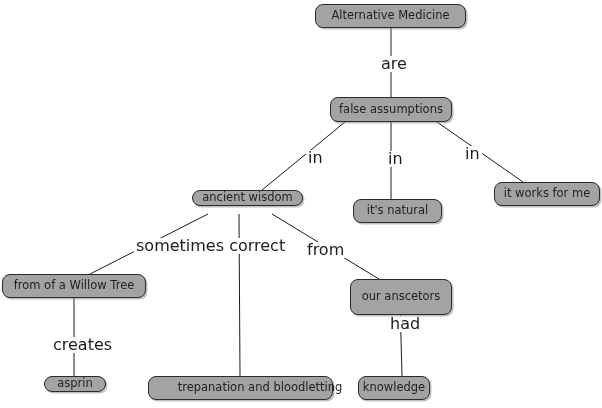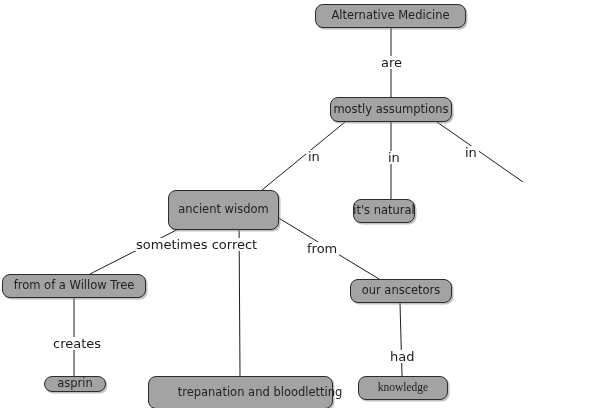--- a/index.html
+++ b/index.html
@@ -33,21 +33,21 @@
     line-height: 1;
     display: flex;
     align-items: center;
     justify-content: center;
     white-space: nowrap;
     box-shadow: 1.5px 1.5px 0 rgba(140,140,140,0.55);
   }
   .edge-label {
     position: absolute;
     color: #1c1c1c;
-    font-size: 13px;
+    font-size: 16px;
     line-height: 1;
     white-space: nowrap;
     background: #ffffff;
     padding: 0 2px;
   }
 </style>
 </head>
 <body>
 
 <div id="canvas">
@@ -62,23 +62,24 @@
       <line x1="74" y1="298" x2="74" y2="376" stroke="#1c1c1c" stroke-width="1"></line>
       <line x1="400" y1="303" x2="402" y2="376" stroke="#1c1c1c" stroke-width="1"></line>
     </svg>
 <div class="edge-label" style="left: 379px; top: 56px;">are</div>
     <div class="edge-label" style="left: 306px; top: 150px;">in</div>
     <div class="edge-label" style="left: 386px; top: 151px;">in</div>
     <div class="edge-label" style="left: 463px; top: 146px;">in</div>
     <div class="edge-label" style="left: 98px; top: 238px; margin-left: 36px;">sometimes correct</div>
     <div class="edge-label" style="left: 305px; top: 242px;">from</div>
     <div class="edge-label" style="left: 51px; top: 337px;">creates</div>
-    <div class="edge-label" style="left: 388px; top: 350px;">had</div>
+    <div class="edge-label" style="left: 388px; top: 316px;">had</div>
     <div class="node" style="left: 315px; top: 4px; width: 151px; height: 24px;">Alternative Medicine</div>
-    <div class="node" style="left: 330px; top: 97px; width: 122px; height: 25px;">mostly assumptions</div>
-    <div class="node" style="left: 168px; top: 190px; width: 111px; height: 40px;">ancient wisdom</div>
-    <div class="node" style="left: 353px; top: 199px; width: 62px; height: 24px;">it's natural</div>
+    <div class="node" style="left: 330px; top: 97px; width: 122px; height: 25px;">false assumptions</div>
+    <div class="node" style="left: 192px; top: 190px; width: 111px; height: 16px;">ancient wisdom</div>
+    <div class="node" style="left: 353px; top: 199px; width: 89px; height: 24px;">it's natural</div>
+    <div class="node" style="left: 494px; top: 182px; width: 106px; height: 24px;">it works for me</div>
     <div class="node" style="left: 2px; top: 274px; width: 144px; height: 24px;">from of a Willow Tree</div>
-    <div class="node" style="left: 350px; top: 279px; width: 102px; height: 24px;">our anscetors</div>
+    <div class="node" style="left: 350px; top: 279px; width: 102px; height: 36px;">our anscetors</div>
     <div class="node" style="left: 44px; top: 376px; width: 62px; height: 16px;">asprin</div>
-    <div class="node" style="left: 148px; top: 376px; width: 185px; height: 33px; padding-left: 39px;">trepanation and bloodletting</div>
-    <div class="node" style="left: 358px; top: 376px; width: 90px; height: 24px; font-family: Liberation Serif, serif;">knowledge</div>
+    <div class="node" style="left: 148px; top: 376px; width: 185px; height: 24px; padding-left: 39px;">trepanation and bloodletting</div>
+    <div class="node" style="left: 358px; top: 376px; width: 72px; height: 24px;">knowledge</div>
   </div>
 
 </body></html>

